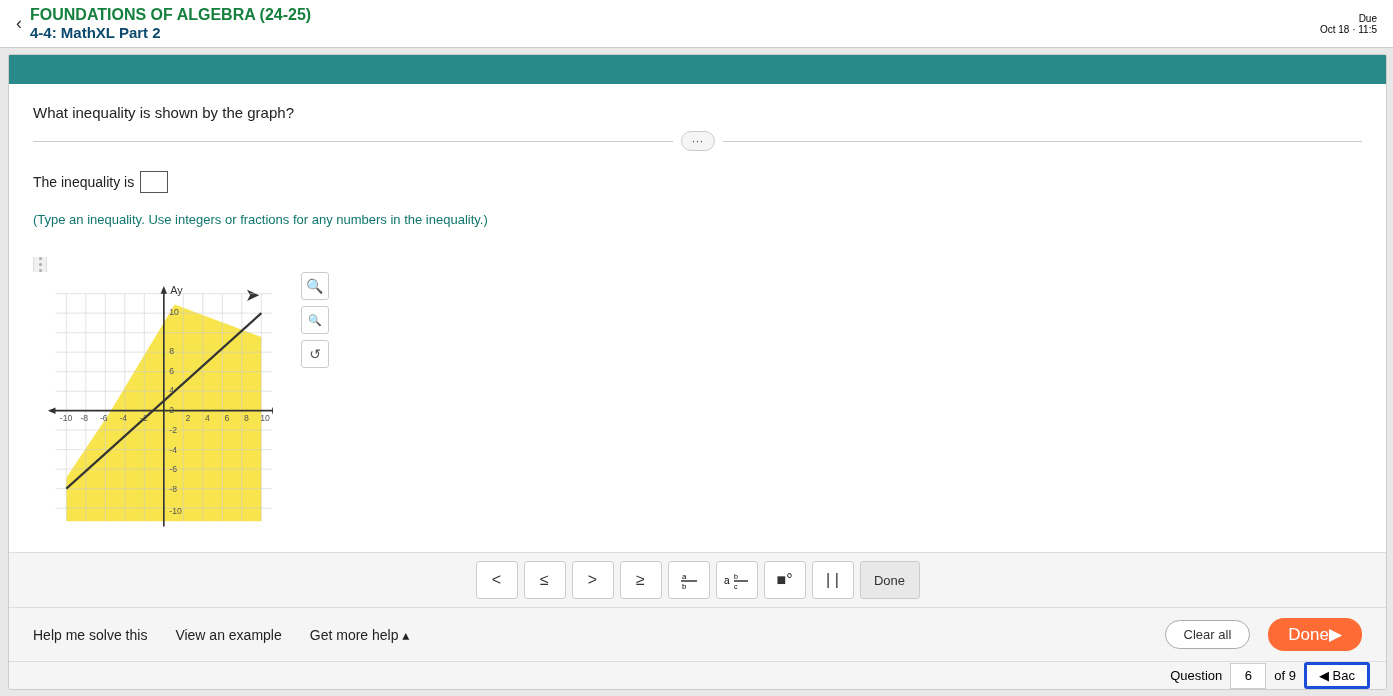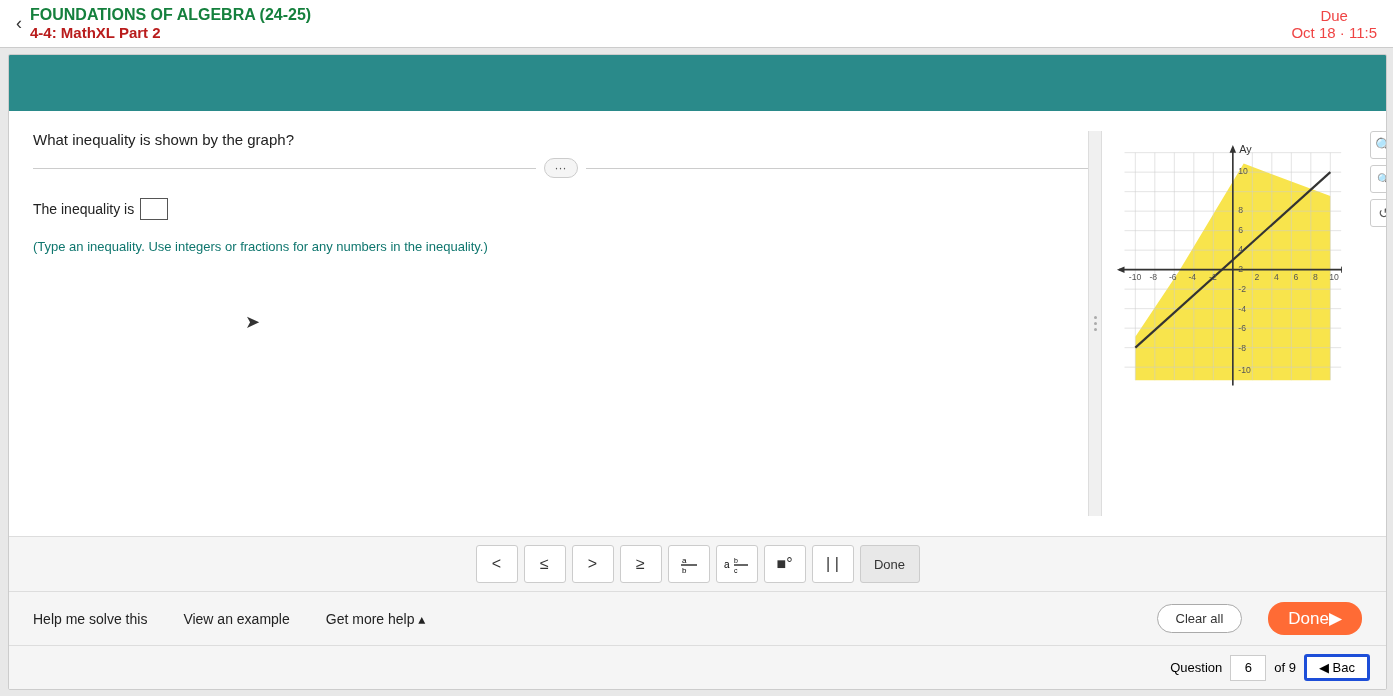--- a/index.html
+++ b/index.html
@@ -33,26 +33,26 @@
       cursor: pointer;
     }
     .breadcrumb-text {
       font-size: 16px;
       color: #15803d;
       font-weight: bold;
     }
     .assignment-title {
       font-size: 15px;
       font-weight: bold;
-      color: #b91c1c;
+      color: #0c4a6e;
     }
     .due-info {
-      font-size: 15px;
-      color: #ef4444;
-      text-align: center;
+      font-size: 10px;
+      color: #000000;
+      text-align: right;
     }
 
     
     .main-wrapper {
       display: flex;
       height: calc(696px - 48px);
     }
 
     .content-area {
       flex: 1;
@@ -70,21 +70,21 @@
       background: #2a8a8a;
       height: 56px;
       width: 100%;
     }
 
     
     .question-body {
       flex: 1;
       padding: 20px 24px;
       display: flex;
-      flex-direction: row;
+      flex-direction: column;
       position: relative;
     }
 
     .question-left {
       flex: 1;
     }
 
     .question-text {
       font-size: 15px;
       color: #222;
@@ -222,21 +222,21 @@
       font-size: 13px;
     }
 
     
     .bottom-bar {
       background: #f5f5f5;
       border-top: 1px solid #ddd;
       padding: 10px 24px;
       display: flex;
       align-items: center;
-      gap: 16px;
+      gap: 8px;
       justify-content: space-between;
     }
     .action-link {
       font-size: 14px;
       color: #222;
       cursor: pointer;
       text-decoration: none;
       margin-right: 20px;
     }
     .get-more-help {
@@ -262,21 +262,21 @@
       padding: 6px 20px;
       font-size: 17px;
       cursor: pointer;
       margin-left: 10px;
     }
 
     
     .pagination-bar {
       background: #f5f5f5;
       border-top: 1px solid #ddd;
-      padding: 8px 16px;
+      padding: 0 16px;
       display: flex;
       align-items: center;
       justify-content: flex-end;
       gap: 8px;
       font-size: 13px;
     }
     .page-input {
       width: 36px;
       height: 26px;
       border: 1px solid #ccc;

